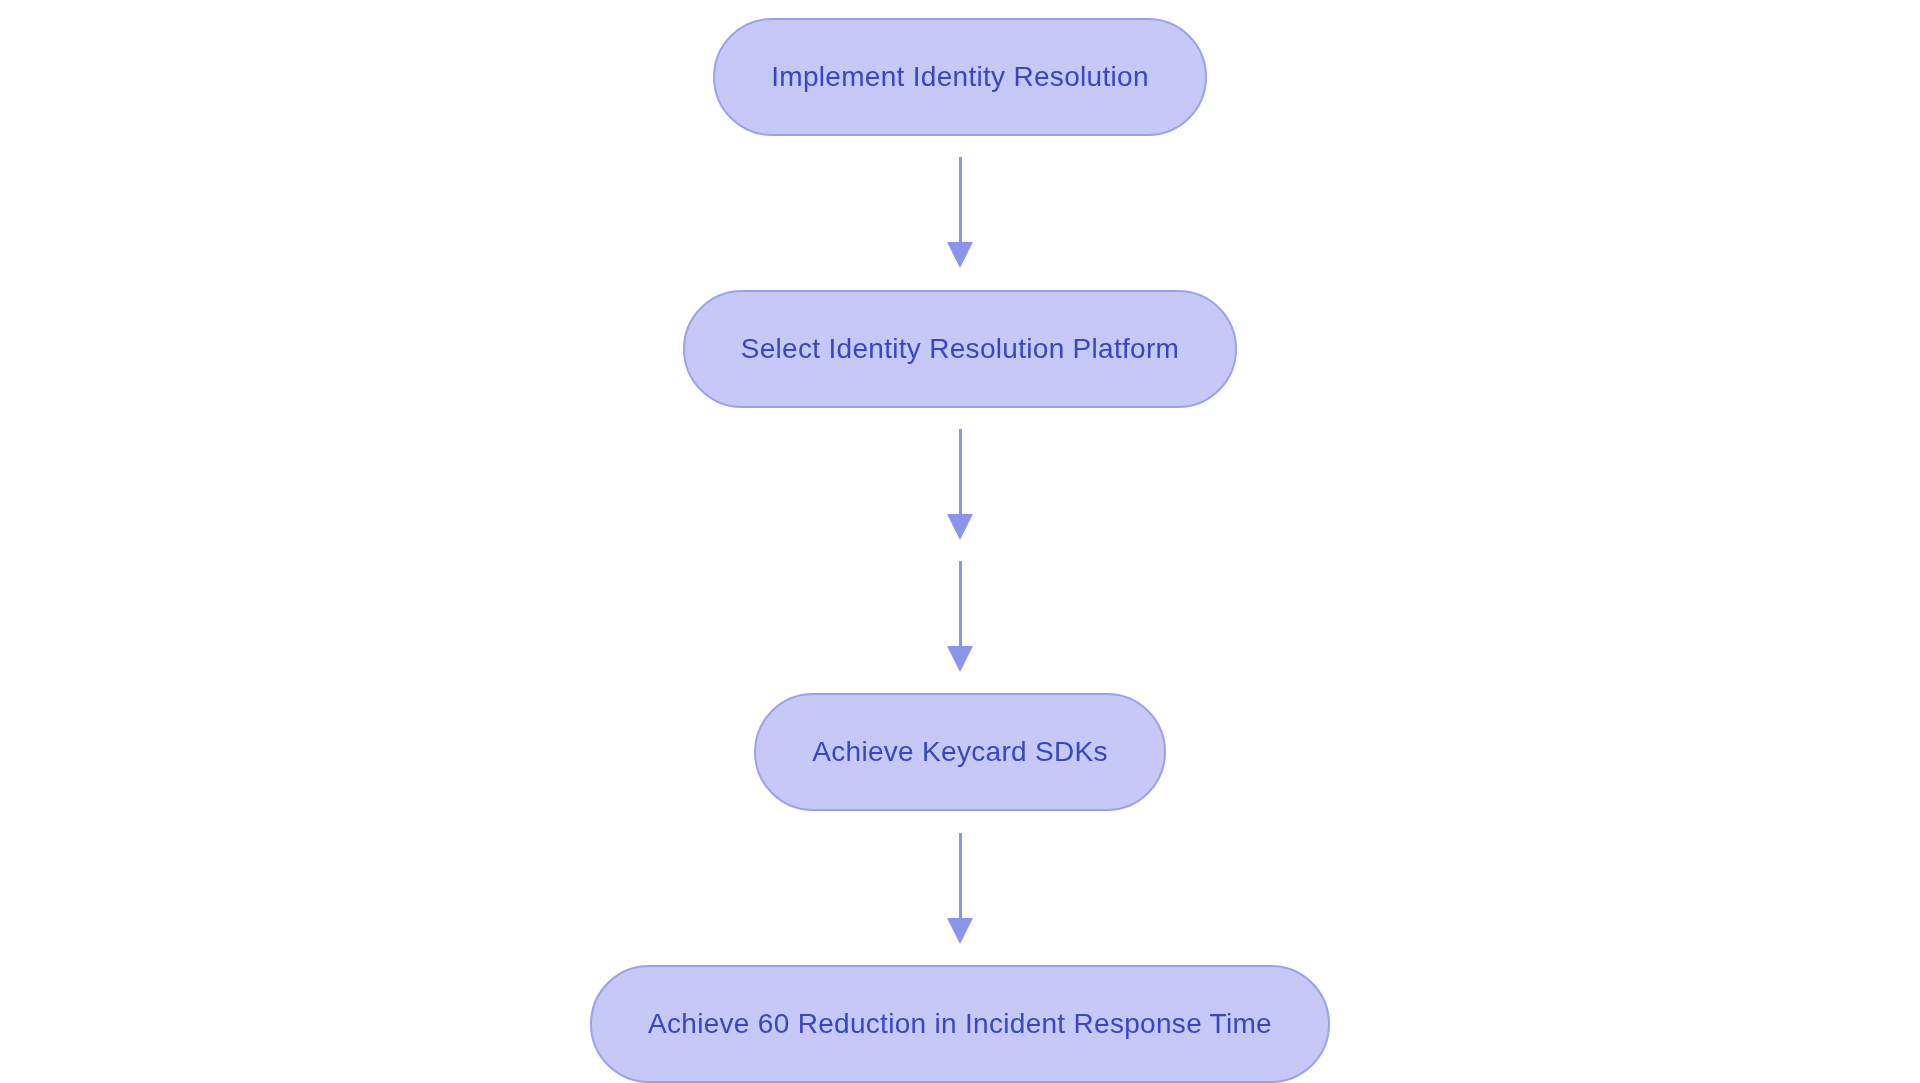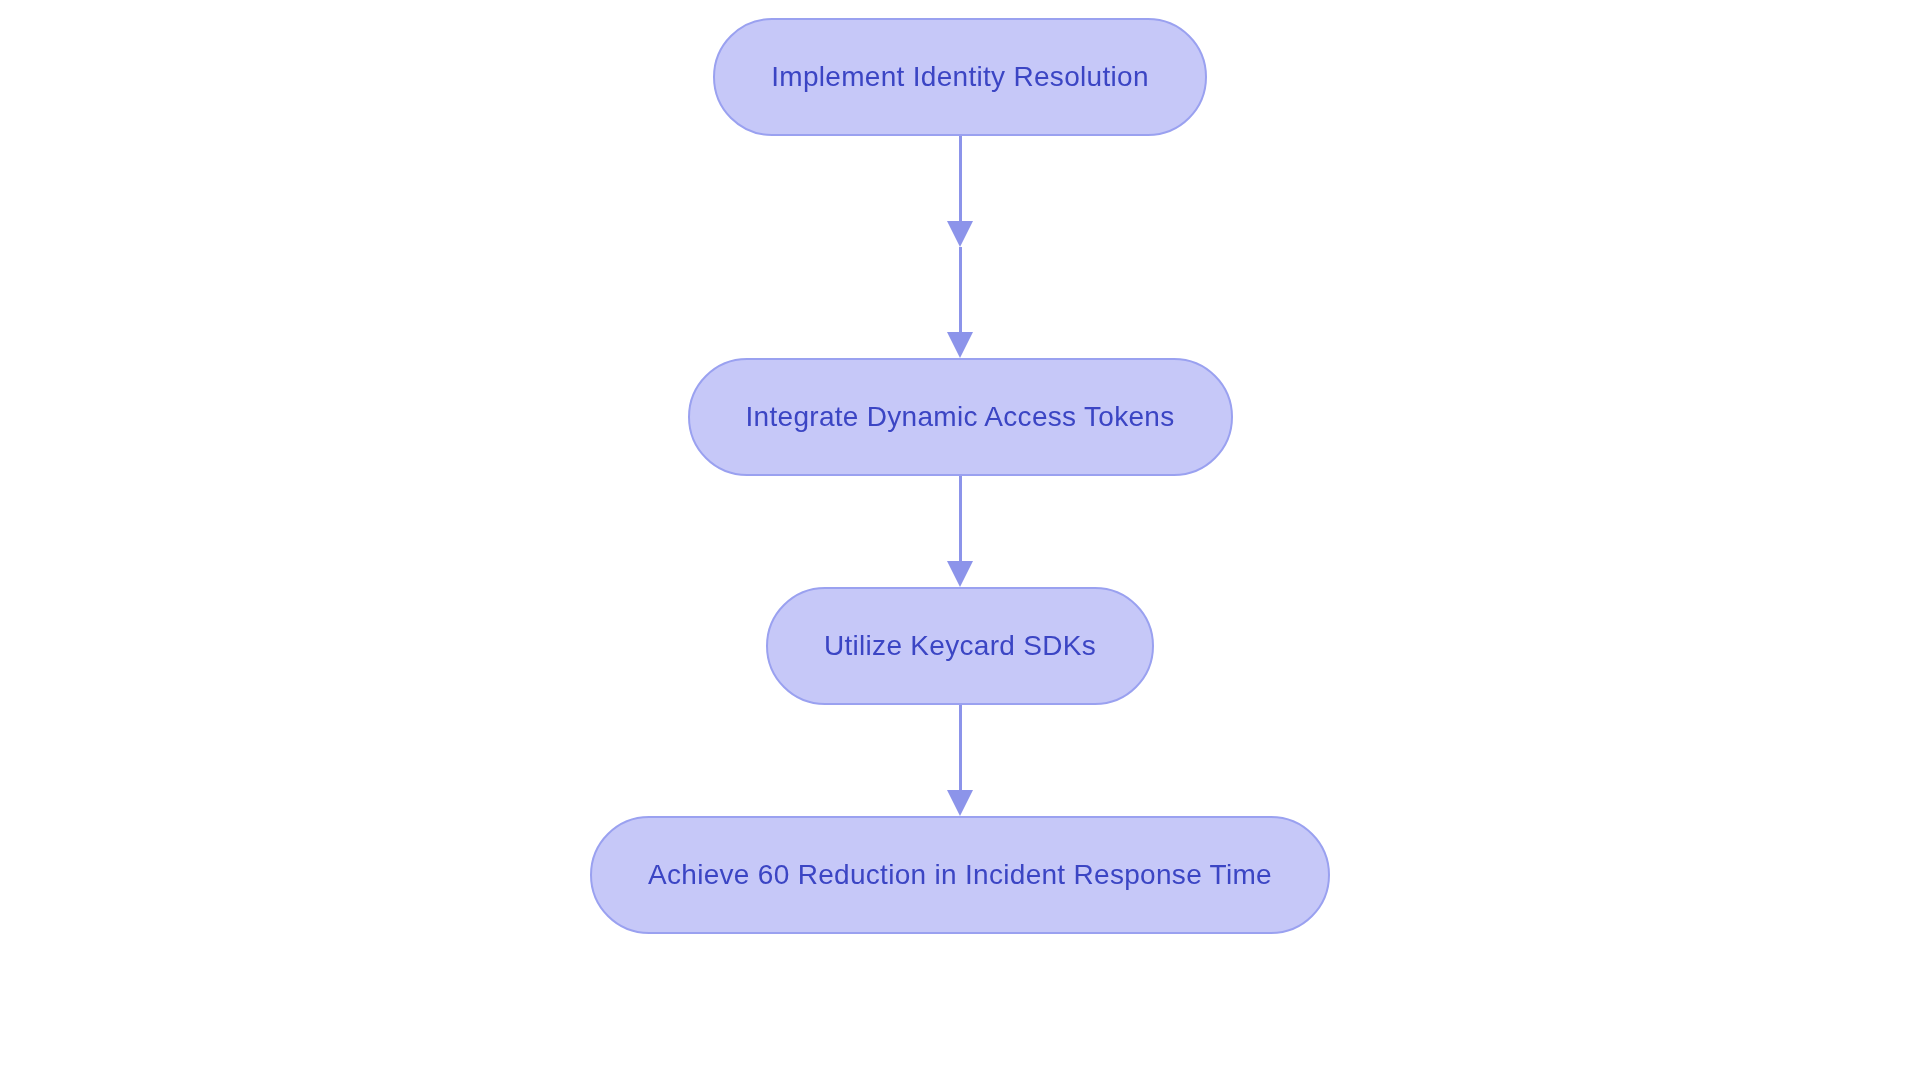--- a/index.html
+++ b/index.html
@@ -17,20 +17,21 @@
     overflow: hidden;
     font-family: "Liberation Sans", "DejaVu Sans", sans-serif;
   }
   .canvas {
     width: 1920px;
     height: 1083px;
     display: flex;
     flex-direction: column;
     align-items: center;
     padding-top: 18px;
+    justify-content: space-between;
   }
   .flow-node {
     height: 118px;
     min-height: 118px;
     display: flex;
     align-items: center;
     justify-content: center;
     padding: 0 56px;
     background: var(--node-fill);
     border: 2px solid var(--node-border);
@@ -67,34 +68,34 @@
 
 <div class="canvas">
 
   <div class="flow-node">Implement Identity Resolution</div>
 
   <div class="flow-arrow">
     <div class="shaft"></div>
     <div class="head"></div>
   </div>
 
+  <div class="flow-node">Select Identity Resolution Platform</div>
 
   <div class="flow-arrow">
     <div class="shaft"></div>
     <div class="head"></div>
   </div>
 
-  <div class="flow-node">Integrate Dynamic Access Tokens</div>
 
   <div class="flow-arrow">
     <div class="shaft"></div>
     <div class="head"></div>
   </div>
 
-  <div class="flow-node">Utilize Keycard SDKs</div>
+  <div class="flow-node">Achieve Keycard SDKs</div>
 
   <div class="flow-arrow">
     <div class="shaft"></div>
     <div class="head"></div>
   </div>
 
   <div class="flow-node">Achieve 60 Reduction in Incident Response Time</div>
 
 </div>
 

